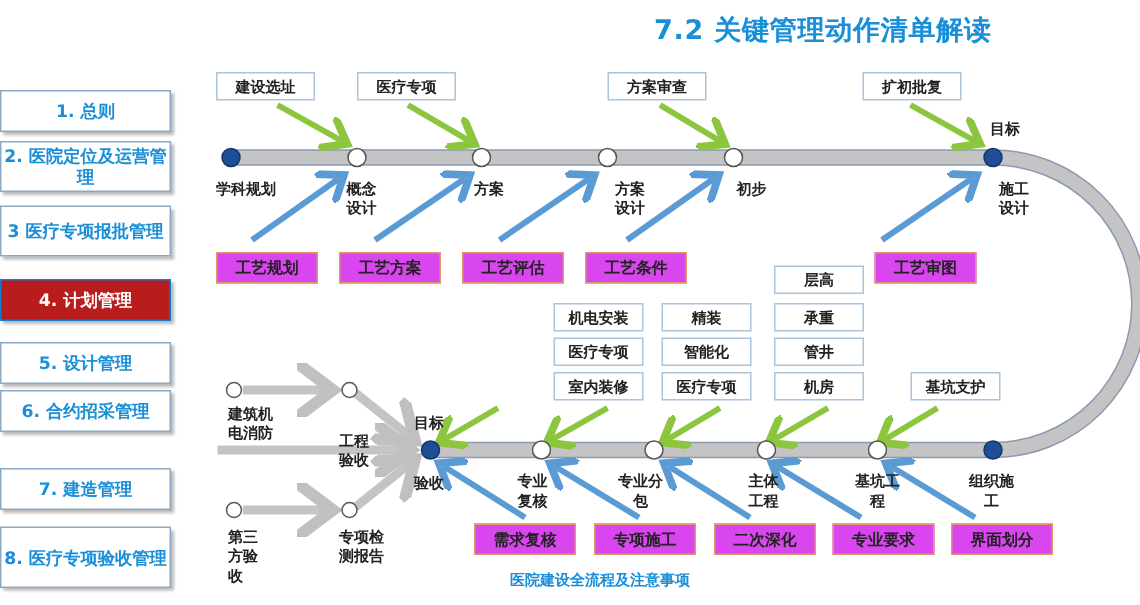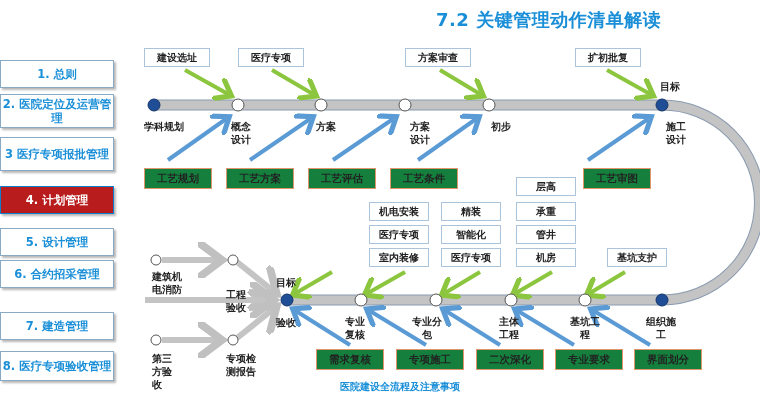--- a/index.html
+++ b/index.html
@@ -3,36 +3,36 @@
 <meta charset="utf-8">
 <style>
   html,body{margin:0;padding:0;background:#fff;}
   body{width:760px;height:403px;position:relative;overflow:hidden;font-family:"DejaVu Sans",sans-serif;}
   .title{position:absolute;left:436px;top:8px;font-size:18px;font-weight:bold;color:#1a8fd8;letter-spacing:0.5px;}
   .nav{position:absolute;left:0;width:114px;height:28px;background:#fff;border:1px solid #8aa9c4;box-shadow:2px 2px 2px #b8b8b8;color:#1a8fd8;font-size:11.5px;font-weight:bold;display:flex;align-items:center;justify-content:center;text-align:center;line-height:14px;box-sizing:border-box;}
   .nav.active{background:#b91c1c;color:#fff;border-color:#0e7fcf;}
   svg{position:absolute;left:0;top:0;}
   .lbl{position:absolute;font-size:10px;font-weight:bold;color:#222;line-height:13px;text-align:center;white-space:nowrap;}
   .wbox{position:absolute;height:19px;background:#fff;border:1px solid #a9c4dc;font-size:10px;font-weight:bold;color:#222;display:flex;align-items:center;justify-content:center;box-sizing:border-box;}
-  .obox{position:absolute;height:21px;background:#15803d;border:1px solid #e0956a;font-size:10.5px;font-weight:bold;color:#222;display:flex;align-items:center;justify-content:center;box-sizing:border-box;}
+  .obox{position:absolute;height:21px;background:#d946ef;border:1px solid #e0956a;font-size:10.5px;font-weight:bold;color:#222;display:flex;align-items:center;justify-content:center;box-sizing:border-box;}
   .caption{position:absolute;left:340px;top:380px;font-size:10px;font-weight:bold;color:#1a8fd8;}
 </style>
 </head>
 <body>
 
 <div class="title">7.2 关键管理动作清单解读</div>
 
 <div class="nav" style="top:60px">1. 总则</div>
 <div class="nav" style="top:94px;height:34px">2. 医院定位及运营管理</div>
 <div class="nav" style="top:137px;height:34px">3 医疗专项报批管理</div>
 <div class="nav active" style="top:186px">4. 计划管理</div>
 <div class="nav" style="top:228px">5. 设计管理</div>
 <div class="nav" style="top:260px">6. 合约招采管理</div>
 <div class="nav" style="top:312px">7. 建造管理</div>
-<div class="nav" style="top:351px;height:30px">8. 医疗专项验收管理</div>
+<div class="nav" style="top:351px;height:41px">8. 医疗专项验收管理</div>
 
 <svg width="760" height="403">
   <defs>
     <marker id="ag" markerWidth="6" markerHeight="6" refX="3" refY="3" orient="auto" markerUnits="strokeWidth">
       <path d="M0,0 L4,3 L0,6" fill="none" stroke="#8cc63f" stroke-width="1.3"></path>
     </marker>
     <marker id="ab" markerWidth="6" markerHeight="6" refX="3" refY="3" orient="auto" markerUnits="strokeWidth">
       <path d="M0,0 L4,3 L0,6" fill="none" stroke="#5b9bd5" stroke-width="1.3"></path>
     </marker>
     <marker id="agr" markerWidth="6" markerHeight="6" refX="3" refY="3" orient="auto" markerUnits="strokeWidth">

